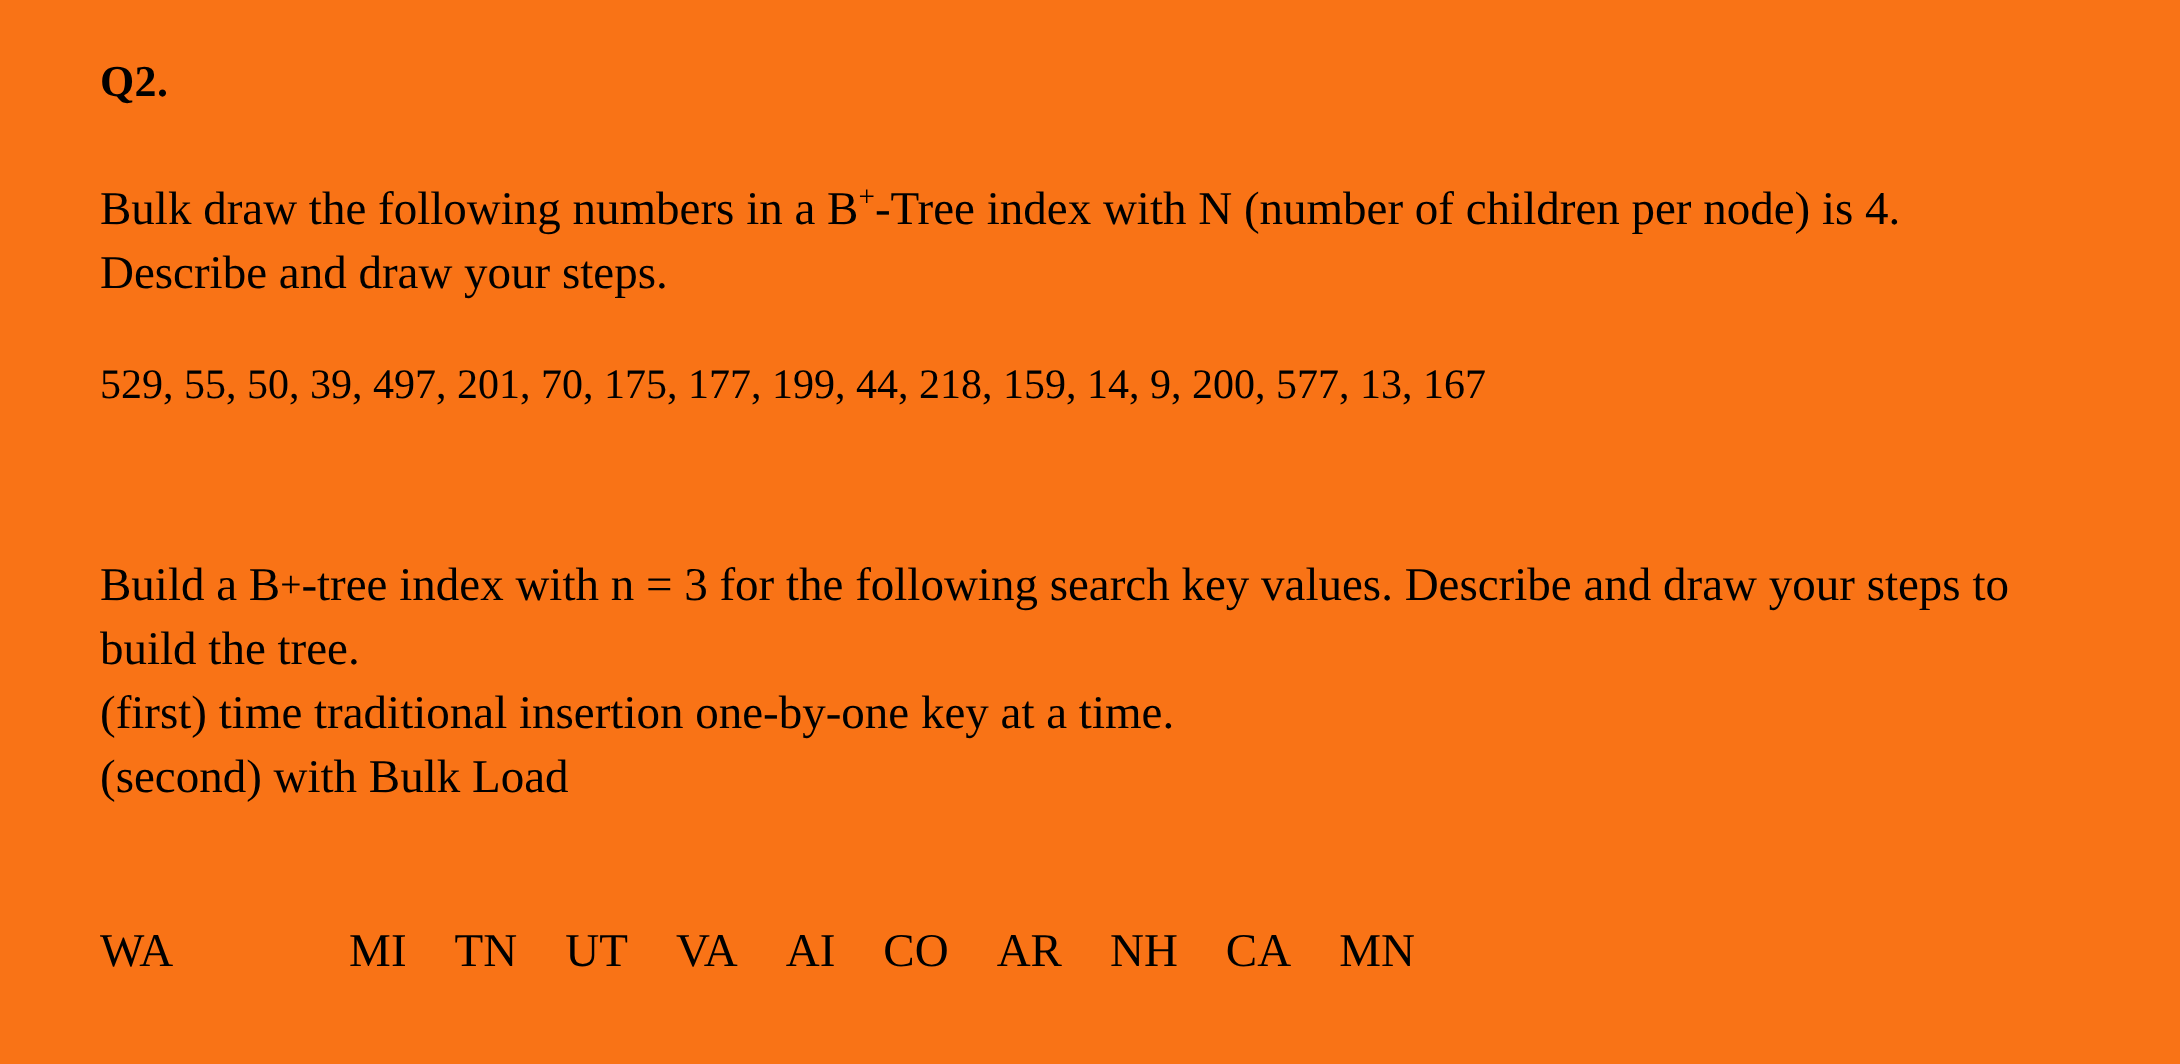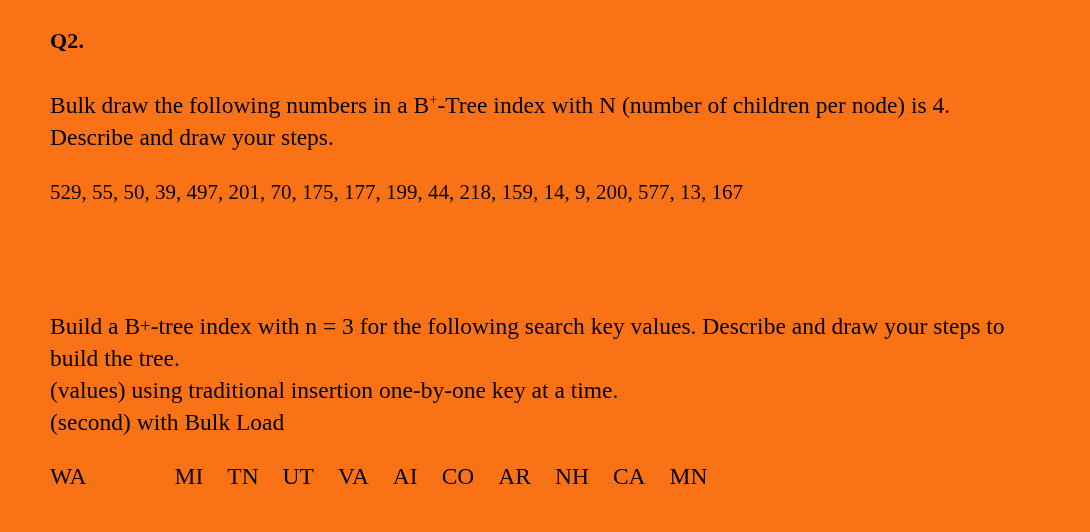--- a/index.html
+++ b/index.html
@@ -52,21 +52,20 @@
     top: 176px;
     font-size: 21px;
     line-height: 32px;
     white-space: nowrap;
   }
 
   
   .para-build {
     top: 277px;
     width: 990px;
-    margin-top: 33px;
   }
 
   
   .sup-plus {
     font-size: 0.62em;
     vertical-align: super;
     line-height: 0;
   }
 
   
@@ -92,17 +91,17 @@
 <body>
 
 <div class="page">
 
   <div class="block heading">Q2.</div>
 
   <div class="block para para-bulk"><span>Bulk draw the following numbers in a B</span><span class="sup-plus">+</span><span>-Tree index with N (number of children per node) is 4. Describe and draw your steps.</span></div>
 
   <div class="block numbers">529, 55, 50, 39, 497, 201, 70, 175, 177, 199, 44, 218, 159, 14, 9, 200, 577, 13, 167</div>
 
-  <div class="block para para-build"><span>Build a B</span><span class="inline-plus">+</span><span>-tree index with n = 3 for the following search key values. Describe and draw your steps to build the tree.</span><br><span>(values) using traditional insertion one-by-one key at a time.</span><br><span>(second) with Bulk Load</span></div>
+  <div class="block para para-build"><span>Build a B</span><span class="inline-plus">+</span><span>-tree index with n = 3 for the following search key values. Describe and draw your steps to build the tree.</span><br><span>(first) time traditional insertion one-by-one key at a time.</span><br><span>(second) with Bulk Load</span></div>
 
   <div class="block states" id="states-row"><span class="st">WA</span><span class="gap-wide"></span><span class="st">MI</span><span class="gap"></span><span class="st">TN</span><span class="gap"></span><span class="st">UT</span><span class="gap"></span><span class="st">VA</span><span class="gap"></span><span class="st">AI</span><span class="gap"></span><span class="st">CO</span><span class="gap"></span><span class="st">AR</span><span class="gap"></span><span class="st">NH</span><span class="gap"></span><span class="st">CA</span><span class="gap"></span><span class="st">MN</span></div>
 
 </div>
 
 </body></html>

